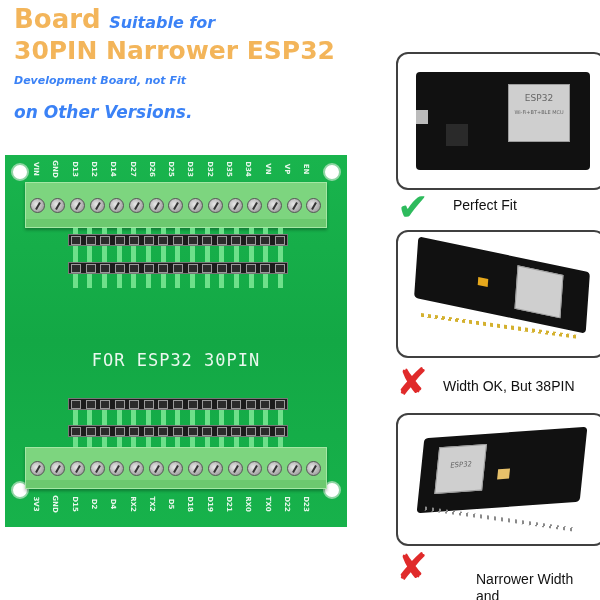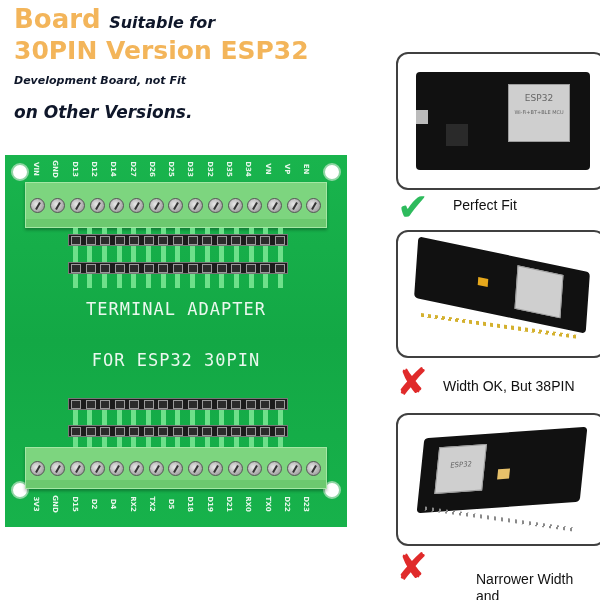--- a/index.html
+++ b/index.html
@@ -3,21 +3,21 @@
 <meta charset="utf-8">
 <style>
   * { box-sizing: border-box; margin: 0; padding: 0; }
   html, body { width: 600px; height: 600px; background: #ffffff; overflow: hidden; }
   body { position: relative; font-family: "Liberation Sans", sans-serif; }
 
   
   .headline { position: absolute; left: 14px; top: 2px; width: 360px; }
   .hl-line { position: absolute; left: 0; white-space: nowrap; font-weight: bold; font-style: italic; }
   .hl-orange { color: #f3b55a; font-style: normal; font-family: "DejaVu Sans", sans-serif; font-weight: bold; }
-  .hl-black { color: #0f172a; font-family: "DejaVu Sans", sans-serif; }
+  .hl-black { color: #3b82f6; font-family: "DejaVu Sans", sans-serif; }
   .l1 { top: 2px; }
   .l1 .big { font-size: 26px; }
   .l1 .small { font-size: 16px; font-style: italic; margin-left: 4px; }
   .l2 { top: 34px; font-size: 25px; }
   .l3 { top: 72px; font-size: 11px; }
   .l4 { top: 100px; font-size: 17px; }
 
   
   .pcb { position: absolute; left: 5px; top: 155px; width: 342px; height: 372px; background: #16b04a;
          background: linear-gradient(180deg,#19b44d 0%,#13a845 50%,#17b24b 100%); }
@@ -47,21 +47,21 @@
   .cross { color: #e02a2a; }
 </style>
 </head>
 <body>
 
 <div class="headline">
   <div class="hl-line l1">
     <span class="hl-orange big">Board</span>
     <span class="hl-black small">Suitable for</span>
   </div>
-  <div class="hl-line l2 hl-orange">30PIN Version ESP32</div>
+  <div class="hl-line l2 hl-orange">30PIN Narrower ESP32</div>
   <div class="hl-line l3 hl-black">Development Board, not Fit</div>
   <div class="hl-line l4 hl-black">on Other Versions.</div>
 </div>
 
 <div class="pcb">
   <div class="hole" style="left:6px;top:8px;"></div>
   <div class="hole" style="right:6px;top:8px;"></div>
   <div class="hole" style="left:6px;bottom:28px;"></div>
   <div class="hole" style="right:6px;bottom:28px;"></div>
 
@@ -146,21 +146,20 @@
       <div class="hpin"></div>
       <div class="hpin"></div>
       <div class="hpin"></div>
       <div class="hpin"></div>
       <div class="hpin"></div>
       <div class="hpin"></div>
       <div class="hpin"></div>
       <div class="hpin"></div>
     </div>
 
-  <div class="pcb-text" style="top:144px;">TERMINAL ADAPTER</div>
   <div class="pcb-text" style="top:195px;">FOR ESP32 30PIN</div>
 
   <div class="traces" style="top:243px;height:50px;" id="bot-traces">
       <div class="trace"></div>
       <div class="trace"></div>
       <div class="trace"></div>
       <div class="trace"></div>
       <div class="trace"></div>
       <div class="trace"></div>
       <div class="trace"></div>

